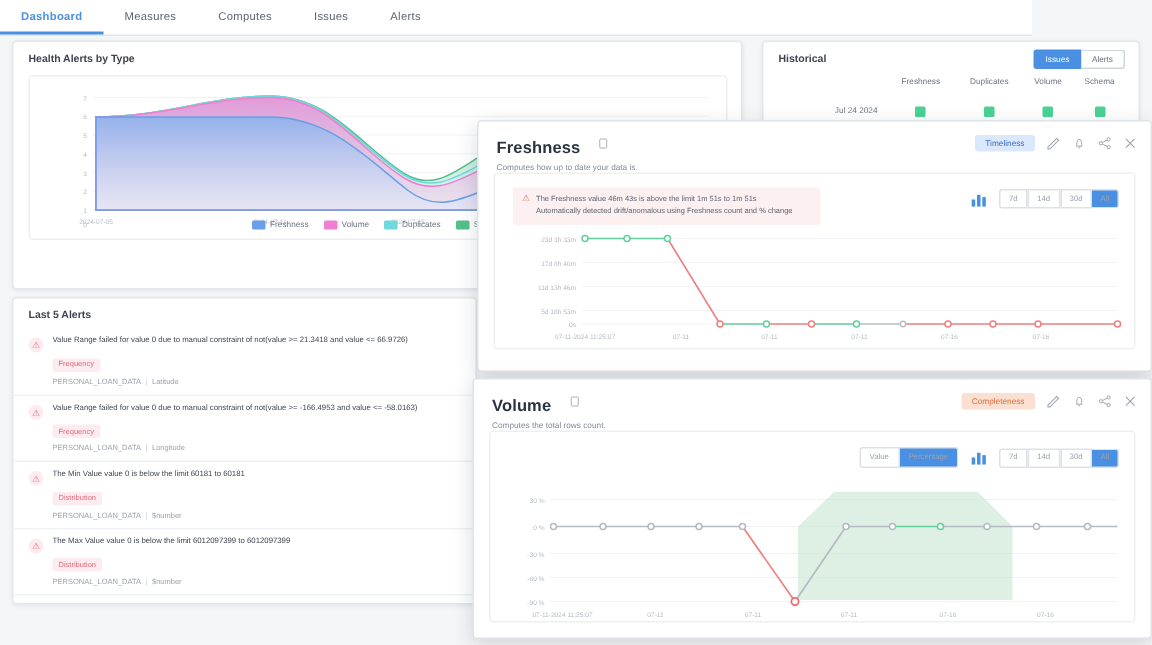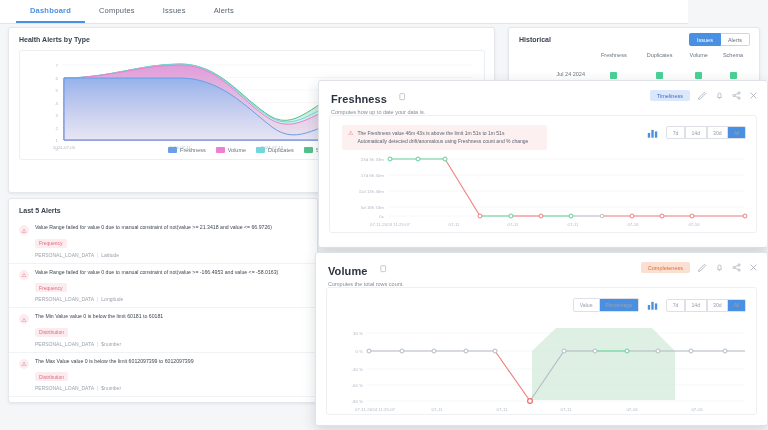--- a/index.html
+++ b/index.html
@@ -8,21 +8,21 @@
     font-family: "Liberation Sans", sans-serif;
     background: #eceef0;
     overflow: hidden;
   }
   .app { position: relative; width: 768px; height: 430px; background: #f5f6f8; }
 
   
   .topnav {
     position: absolute; top: 0; left: 0; width: 688px; height: 24px;
     background: #ffffff; border-bottom: 1px solid #e2e5e9;
-    display: flex; align-items: stretch; padding-left: 16px;
+    display: flex; align-items: stretch; padding-left: 0;
   }
   .navtab {
     font-size: 7.5px; color: #5a6472; letter-spacing: .2px;
     display: flex; align-items: center; padding: 0 14px;
     border-bottom: 2px solid transparent;
   }
   .navtab.active { color: #4a90e2; border-bottom-color: #4a90e2; font-weight: bold; }
 
   
   .card {
@@ -126,20 +126,23 @@
   .gridline { stroke: #eff1f4; stroke-width: .6; }
 </style>
 </head>
 <body>
 
 <div class="app">
 
   <div class="topnav">
     <div class="navtab active">
         <span>Dashboard</span>
+      </div>
+    <div class="navtab">
+        <span>Measures</span>
       </div>
     <div class="navtab">
         <span>Computes</span>
       </div>
     <div class="navtab">
         <span>Issues</span>
       </div>
     <div class="navtab">
         <span>Alerts</span>
       </div>

